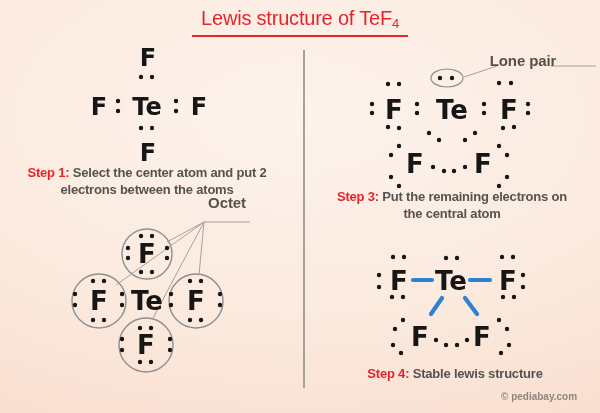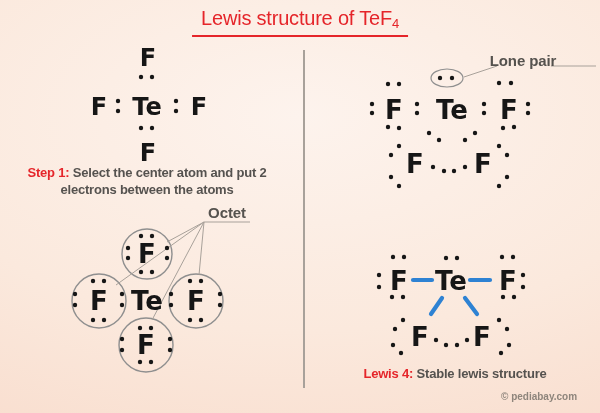--- a/index.html
+++ b/index.html
@@ -175,25 +175,27 @@
         <circle cx="467" cy="340" r="2.2" fill="#161616"></circle>
         <circle cx="457" cy="345" r="2.2" fill="#161616"></circle>
         <text x="399" y="290.36" text-anchor="middle" font-size="26" font-weight="bold" font-family="&quot;DejaVu Sans&quot;, sans-serif" fill="#161616">F</text>
         <text x="451" y="290.36" text-anchor="middle" font-size="26" font-weight="bold" font-family="&quot;DejaVu Sans&quot;, sans-serif" fill="#161616">Te</text>
         <text x="508" y="290.36" text-anchor="middle" font-size="26" font-weight="bold" font-family="&quot;DejaVu Sans&quot;, sans-serif" fill="#161616">F</text>
         <text x="420" y="346.36" text-anchor="middle" font-size="26" font-weight="bold" font-family="&quot;DejaVu Sans&quot;, sans-serif" fill="#161616">F</text>
         <text x="482" y="346.36" text-anchor="middle" font-size="26" font-weight="bold" font-family="&quot;DejaVu Sans&quot;, sans-serif" fill="#161616">F</text>
       </g>
     </svg>
 
-  <div class="ann" style="left:204px;top:204px;width:46px">Octet</div>
+  <div class="ann" style="left:204px;top:194px;width:46px">Octet</div>
   <div class="ann" style="left:483px;top:52px;width:80px">Lone pair</div>
 
   <div class="step" style="left:7px;top:165px"><span class="lbl">Step 1:</span><span class="txt"> Select the center atom and put 2
 electrons between the atoms</span></div>
 
 
-
-  <div class="step" style="left:315px;top:366px"><span class="lbl">Lewis 4:</span><span class="txt"> Stable lewis structure</span></div>
+  <div class="step" style="left:312px;top:189px"><span class="lbl">Step 3:</span><span class="txt"> Put the remaining electrons on
+the central atom</span></div>
+
+  <div class="step" style="left:315px;top:366px"><span class="lbl">Step 4:</span><span class="txt"> Stable lewis structure</span></div>
 
   <div class="copyright">© pediabay.com</div>
 
 </div>
 
 </body></html>

